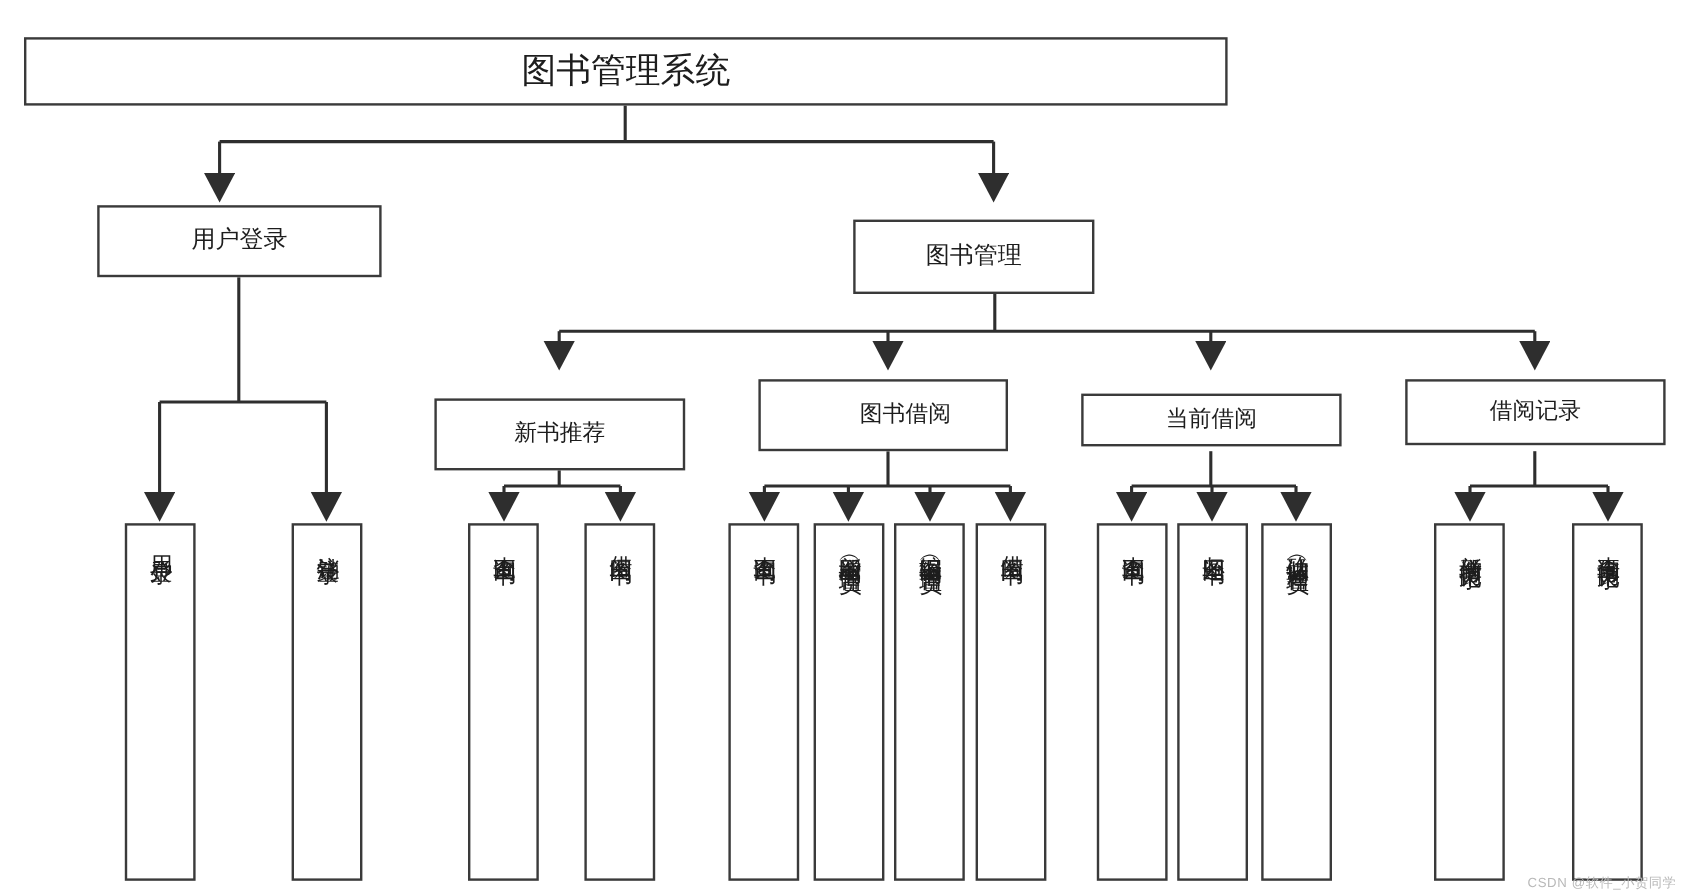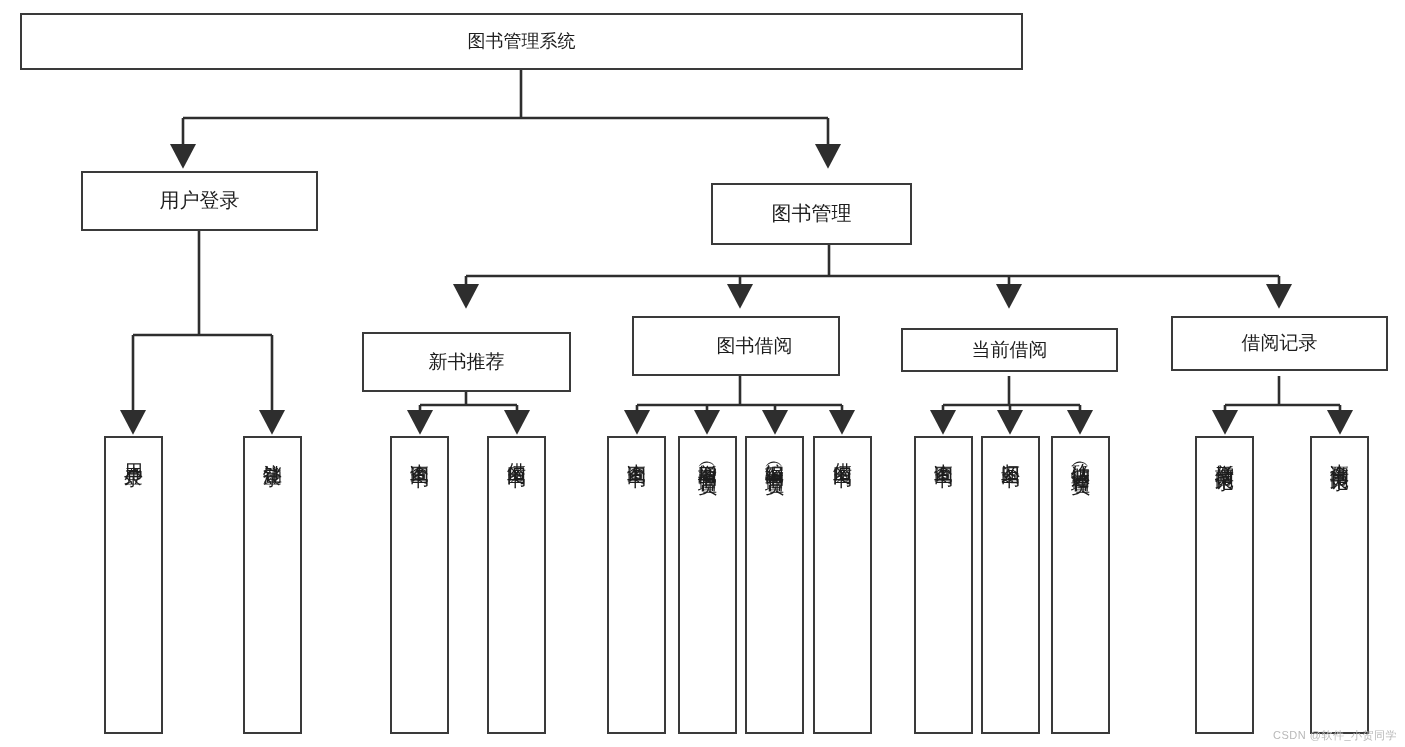--- a/index.html
+++ b/index.html
@@ -30,21 +30,22 @@
     border: 2.2px solid #3a3a3a;
     display: flex;
     align-items: center;
     justify-content: center;
     text-align: center;
     line-height: 1.18;
     color: #1d1d1d;
     z-index: 2;
   }
   .node.root {
-    font-size: 18px;
+    font-size: 29px;
+    margin-top: 18px;
   }
   .node.lvl2 {
     font-size: 20px;
   }
   .node.lvl3 {
     font-size: 19px;
   }
   .node.leaf {
     font-size: 19px;
     padding: 10px 2px;

